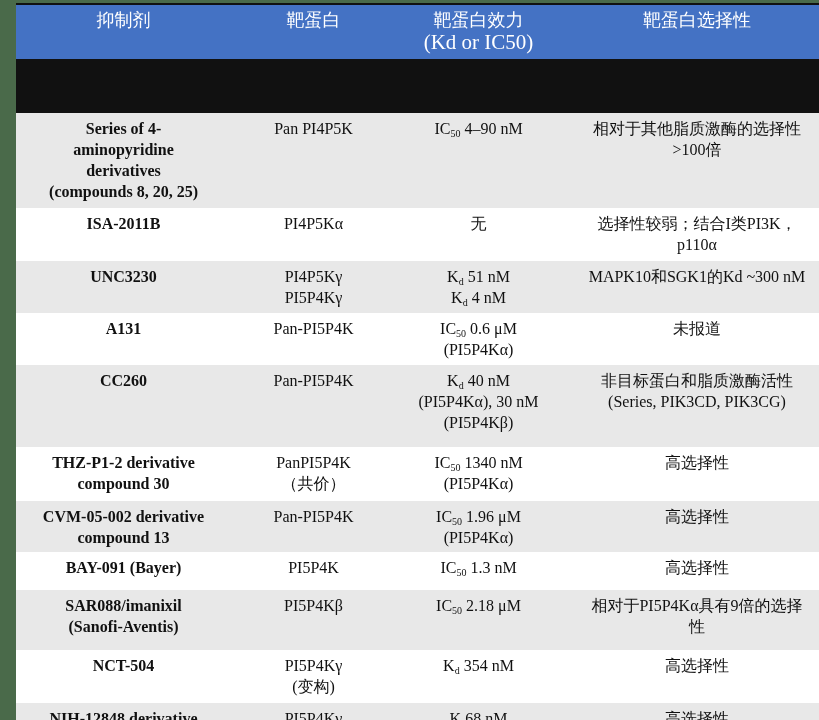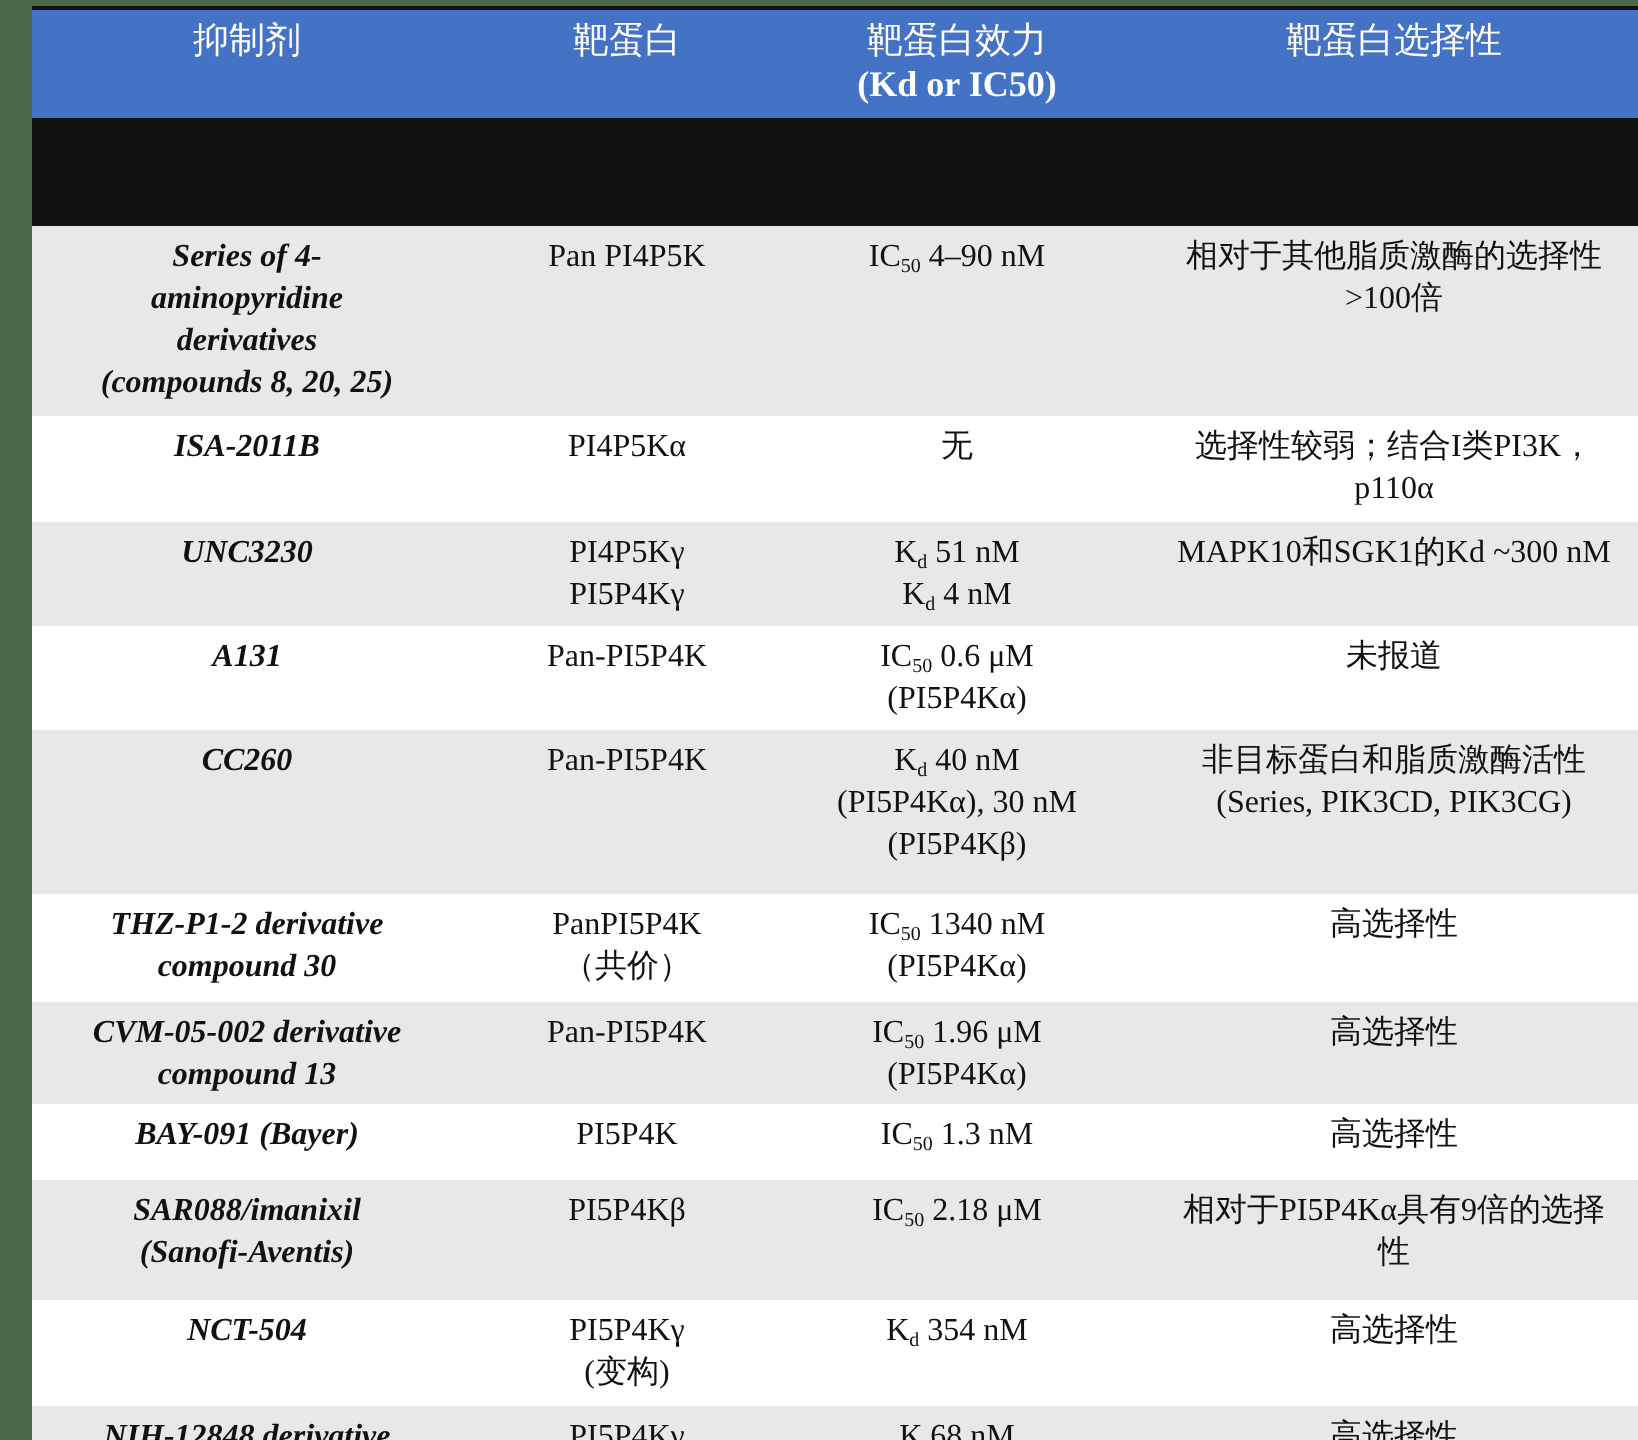--- a/index.html
+++ b/index.html
@@ -21,29 +21,29 @@
   }
   col.c1 { width: 215px; }
   col.c2 { width: 165px; }
   col.c3 { width: 165px; }
   col.c4 { width: 272px; }
   thead tr { background: #4472c4; height: 54px; }
   thead th {
     color: #fff; font-weight: normal; font-size: 18px; vertical-align: top;
     padding: 4px 4px 0 4px; line-height: 22px; text-align: center;
   }
-  thead th .sub { font-weight: bold; font-size: 18px; display: block; }
+  thead th .sub { font-weight: normal; font-size: 21px; display: block; }
   .header-bottom td { height: 3px; padding: 0; background: #111; }
   tbody td {
     font-size: 16px; color: #111; text-align: center; vertical-align: top;
     padding: 5px 4px 0 4px; line-height: 21px; overflow: hidden;
   }
   tbody tr.g { background: #e8e8e8; }
   tbody tr.w { background: #ffffff; }
-  td.name { font-weight: bold; font-style: italic; }
+  td.name { font-weight: bold; }
   .line { display: block; white-space: nowrap; }
   sub { font-size: 10px; vertical-align: -3px; line-height: 0; }
 </style>
 </head>
 <body>
 
 <div class="frame">
   <table>
     <colgroup>
         <col class="c1">

